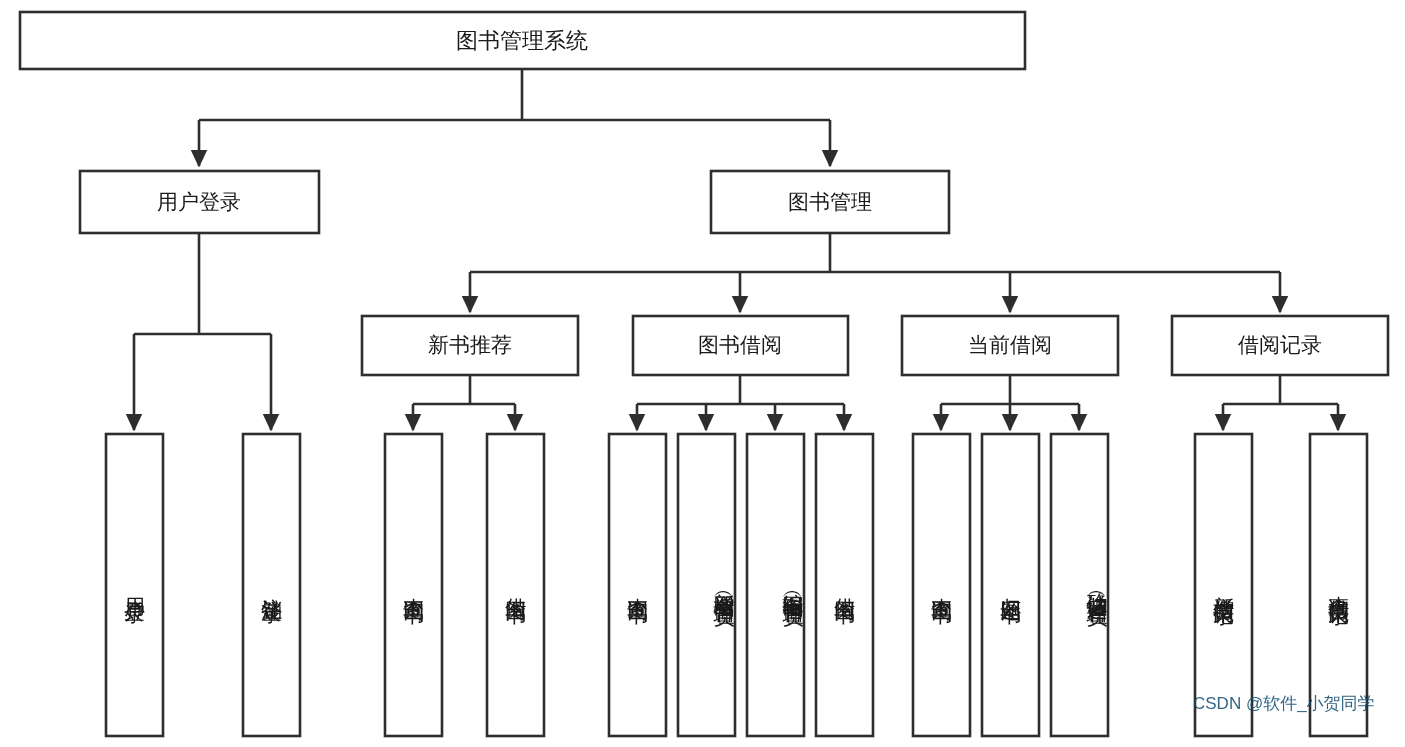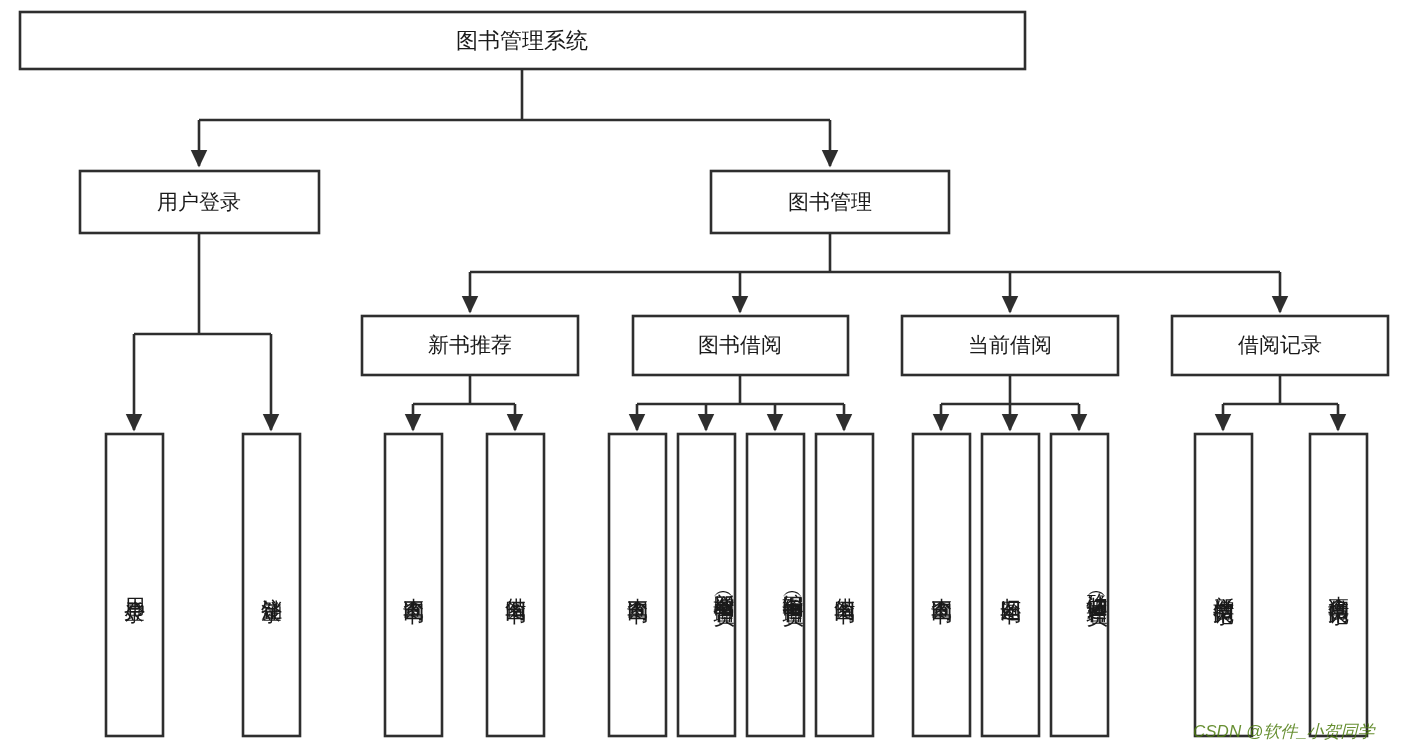--- a/index.html
+++ b/index.html
@@ -59,28 +59,27 @@
     letter-spacing: 2px;
     display: flex;
     align-items: center;
     justify-content: center;
     text-align: center;
     white-space: nowrap;
     pointer-events: none;
   }
   .watermark {
     position: absolute;
-    color: #4d7c0f;
+    color: #0c4a6e;
     font-size: 17px;
     font-family: "Liberation Sans", "DejaVu Sans", sans-serif;
     white-space: nowrap;
     left: 1193px;
-    top: 720px;
+    top: 692px;
     opacity: 0.85;
-    font-style: italic;
   }
 </style>
 </head>
 <body>
 
 <div id="diagram-root">
 
   <svg id="flow" viewBox="0 0 1405 747" xmlns="http://www.w3.org/2000/svg">
 
     <defs>

